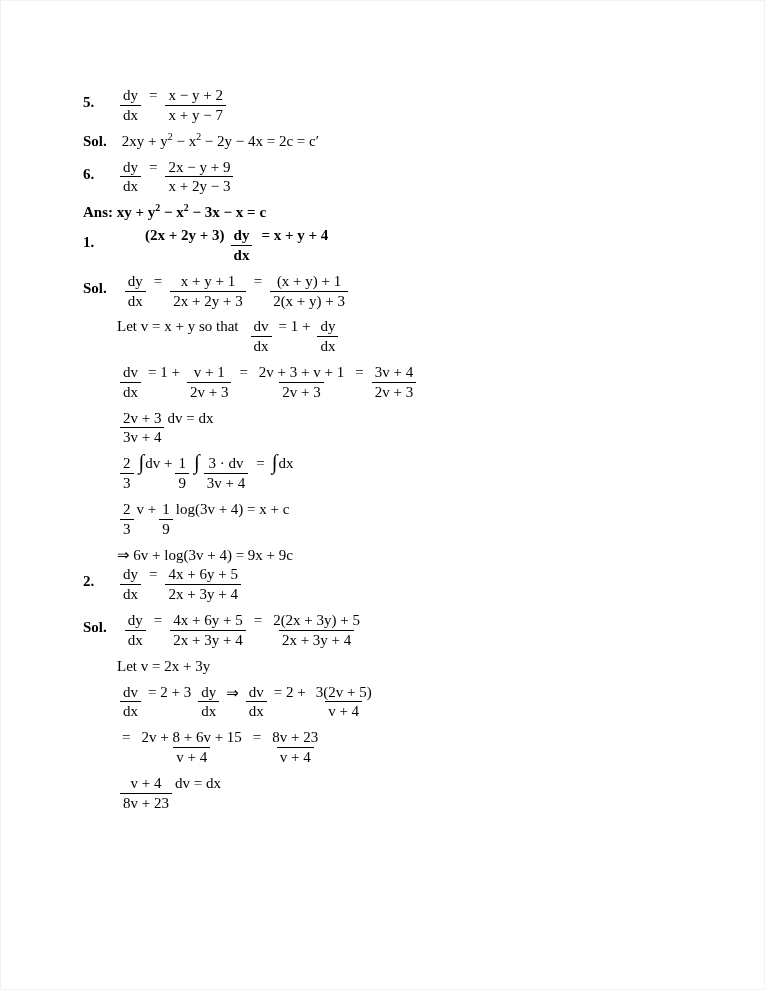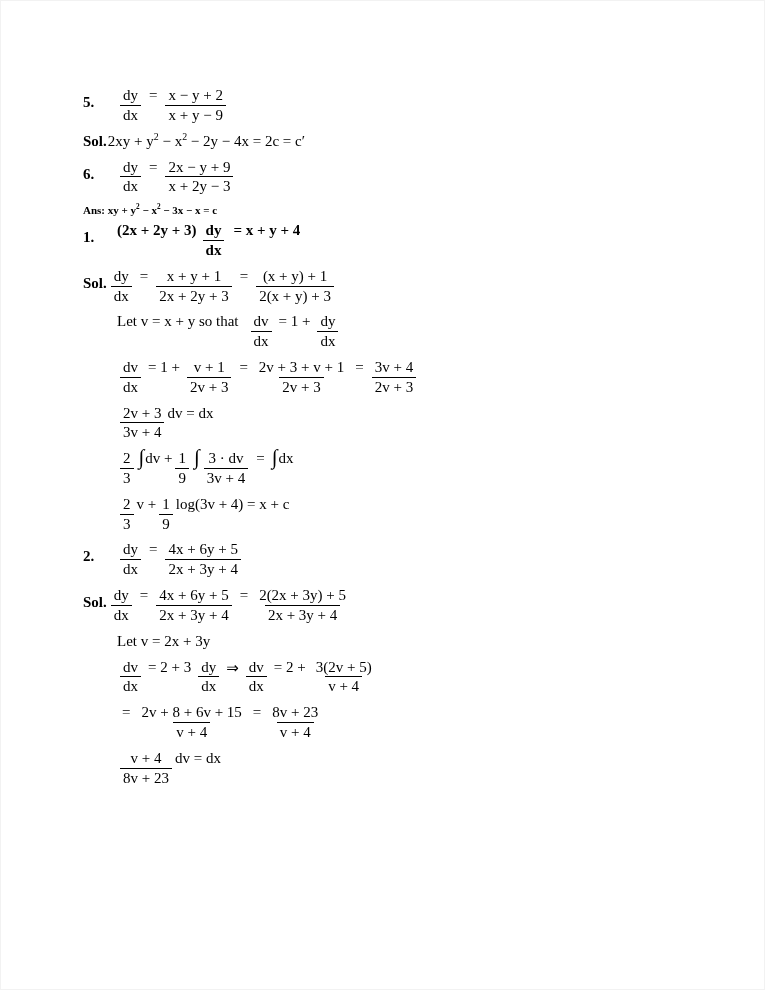--- a/index.html
+++ b/index.html
@@ -26,21 +26,21 @@
   
   .row{display:flex; align-items:center; margin:0 0 4px 0;}
   .row.tight{margin-bottom:2px;}
   .num{
     font-weight:bold; font-size:15px;
     width:34px; flex:none;
     align-self:flex-start; padding-top:7px;
   }
   .lbl{
     font-weight:bold; font-size:15px;
-    flex:none; margin-right:1px;
+    flex:none; margin-right:15px;
     align-self:flex-start; padding-top:7px;
   }
   .indent{padding-left:34px;}
 
   
   .m{font-size:15px; white-space:nowrap; display:inline-flex; align-items:flex-start;}
   .mt{font-size:15px;text-align:center;}
   .frac{
     display:inline-flex; flex-direction:column;
     align-items:center; justify-content:center;
@@ -49,22 +49,22 @@
   .frac .nu{padding:0 3px 1px 3px; line-height:1.12;}
   .frac .de{padding:1px 3px 0 3px; line-height:1.12; border-top:1.1px solid #000;}
   .op{margin:0 4px;}
   .op.eq{margin:0 5px;}
   sup{font-size:0.66em; vertical-align:super; line-height:0;}
   .intg{
     font-size:21px; line-height:0.6;
     display:inline-block; transform:translateY(1px);
     margin:0 1px 0 2px; font-family:"Liberation Serif",serif;
   }
-  .bold{font-weight:bold;}
-  .sec{font-weight:bold; font-size:11px;}
+  .bold{font-weight:bold;margin-left:28px;}
+  .sec{font-weight:bold; font-size:15px;}
   .sec .rn{display:inline-block; width:26px;}
   .gap-l{margin-left:12px;}
   .gap-s{margin-left:6px;}
   .blk{margin-bottom:9px;}
   .blk-s{margin-bottom:6px;}
 </style>
 </head>
 <body>
 
 <div class="page">
@@ -73,21 +73,21 @@
     <div class="row blk">
       <span class="num">5.</span>
       <span class="m">
         <span class="frac">
           <span class="nu">dy</span>
           <span class="de">dx</span>
         </span>
         <span class="op eq">=</span>
         <span class="frac">
           <span class="nu">x − y + 2</span>
-          <span class="de">x + y − 9</span>
+          <span class="de">x + y − 7</span>
         </span>
       </span>
     </div>
 
     <div class="row blk">
       <span class="lbl" style="padding-top:0">Sol.</span>
       <span class="mt"><span>2xy + y</span><sup>2</sup><span> − x</span><sup>2</sup><span> − 2y − 4x = 2c = c′</span></span>
     </div>
 
     <div class="row blk">
@@ -222,20 +222,23 @@
           </span>
         <span>v +</span>
         <span class="frac">
             <span class="nu">1</span>
             <span class="de">9</span>
           </span>
         <span>log(3v + 4) = x + c</span>
       </span>
     </div>
 
+    <div class="row tight indent">
+      <span class="mt">⇒  6v + log(3v + 4) = 9x + 9c</span>
+    </div>
 
     <div class="row blk">
       <span class="num">2.</span>
       <span class="m">
         <span class="frac">
             <span class="nu">dy</span>
             <span class="de">dx</span>
           </span>
         <span class="op eq">=</span>
         <span class="frac">

